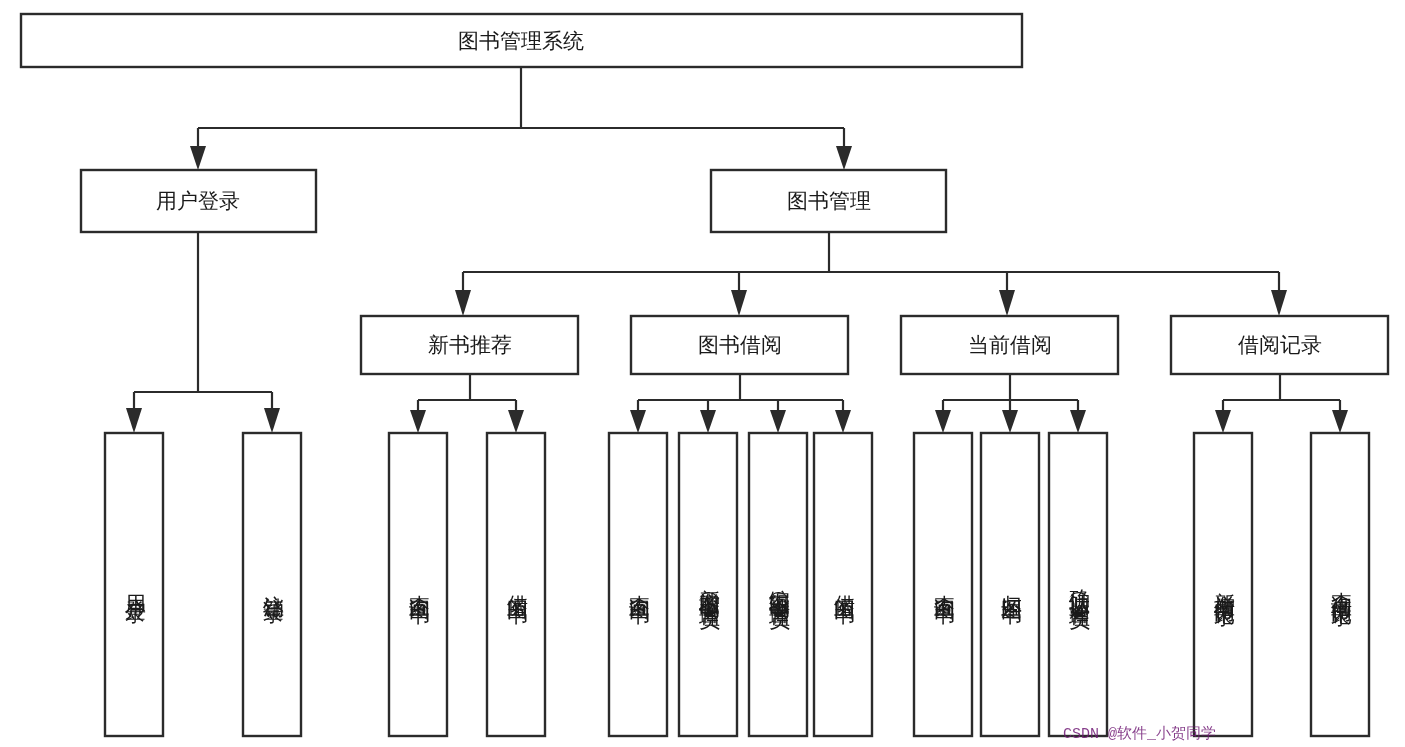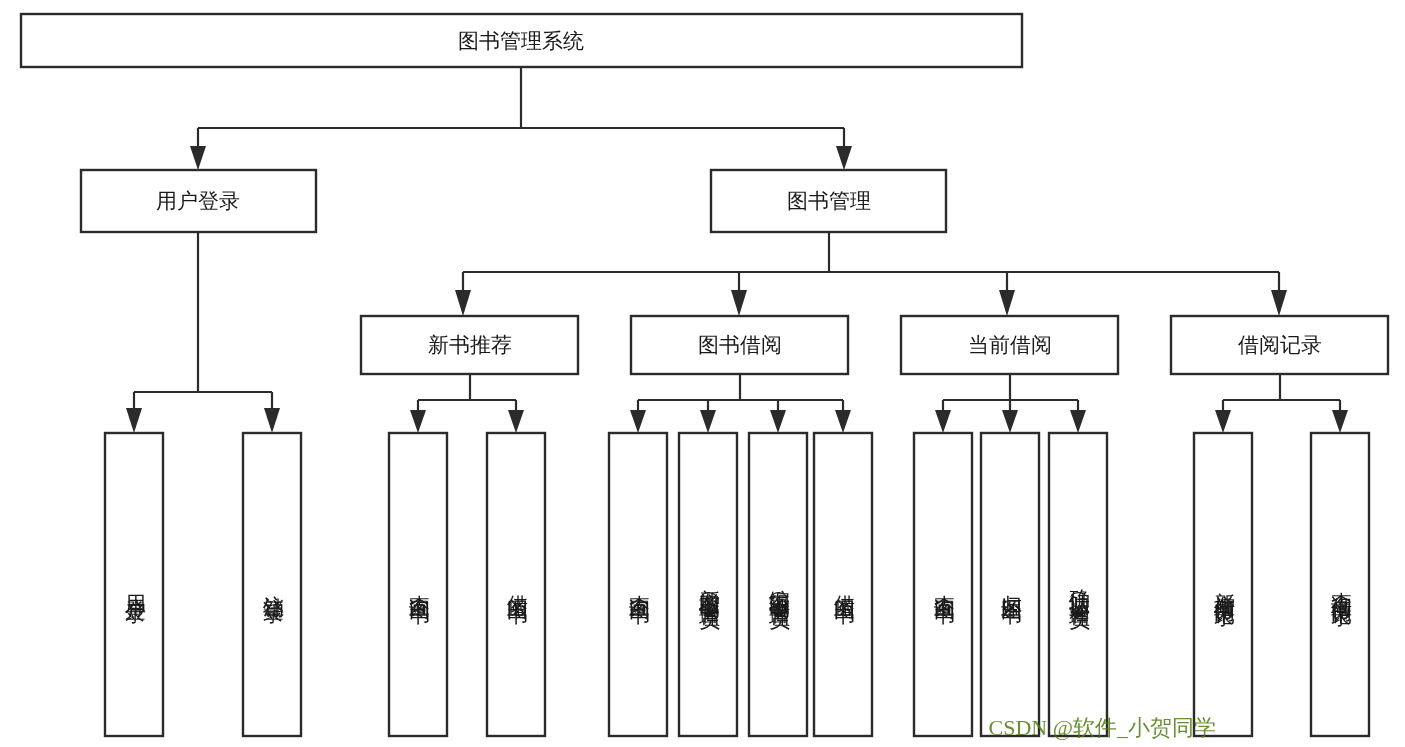--- a/index.html
+++ b/index.html
@@ -8,22 +8,22 @@
   #diagram-root{position:relative;width:1226px;height:747px;background:#fff;}
   svg.diagram{position:absolute;left:0;top:0;width:1405px;height:747px;display:block;}
   .node-box{fill:#ffffff;stroke:#2b2b2b;stroke-width:2.4;}
   .connector{stroke:#2b2b2b;stroke-width:2.2;fill:none;}
   .arrow-head{fill:#2b2b2b;stroke:none;}
   .node-label{font-family:"Liberation Sans","DejaVu Sans",sans-serif;
               fill:#1a1a1a;text-anchor:middle;dominant-baseline:middle;}
   .label-h{font-size:21px;}
   .label-v{font-size:21px;writing-mode:vertical-rl;text-orientation:upright;
            letter-spacing:3px;}
-  .watermark{position:absolute;right:10px;bottom:4px;font-size:22px;
-             color:#4d7c0f;font-family:Liberation Serif, serif;
+  .watermark{position:absolute;right:10px;bottom:4px;font-size:15px;
+             color:#701a75;font-family:Liberation Mono, monospace;
              white-space:nowrap;opacity:.85;}
 </style>
 </head>
 <body>
 
 <div id="diagram-root">
 
   <svg class="diagram" viewBox="0 0 1405 747">
 
     <defs>

